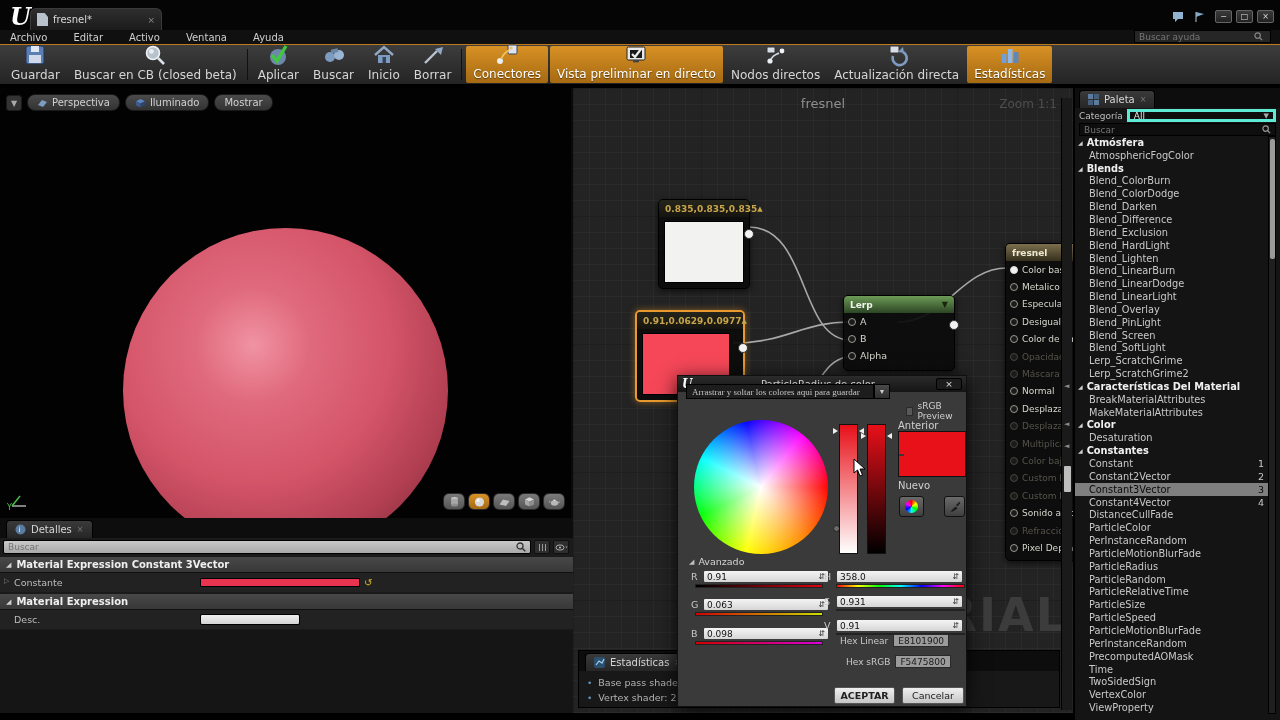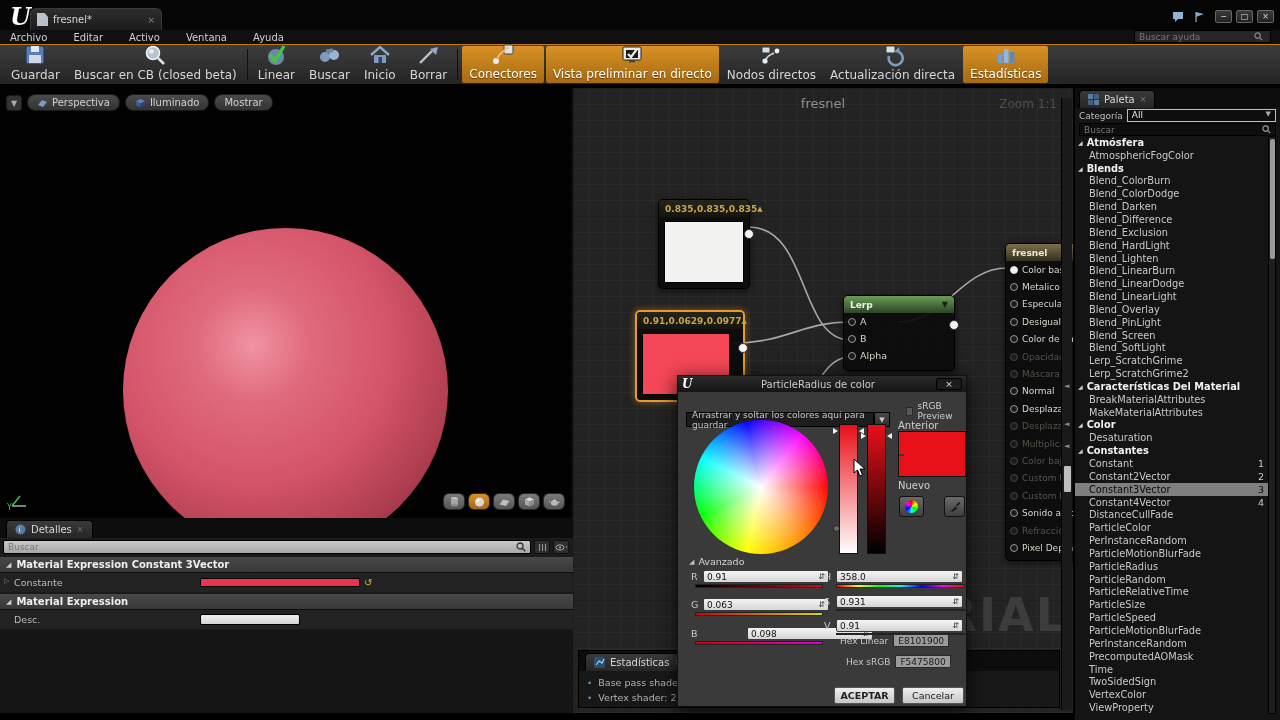--- a/index.html
+++ b/index.html
@@ -141,21 +141,21 @@
   #graph-vscroll .arr { position:absolute; left:2px; color:#8a8a8a; font-size:7px; }
 
   
   #picker { position:absolute; left:677px; top:375px; width:290px; height:332px; background:#3a3a3a; border:1px solid #101010;
     box-shadow:0 4px 18px rgba(0,0,0,0.8); z-index:20; }
   #picker-title { height:16px; background:linear-gradient(#2b2b2b,#151515); display:flex; align-items:center; padding:0 4px; }
   #picker-title .pk-logo { color:#fff; font-family:"DejaVu Serif", serif; font-style:italic; font-weight:bold; font-size:12px; width:18px; }
   #picker-title .pk-title { flex:1; text-align:center; font-size:10px; color:#c9c9c9; }
   #picker-title .pk-close { width:26px; height:12px; background:#1c1c1c; border:1px solid #000; color:#e0e0e0; font-size:9px;
     line-height:11px; text-align:center; border-radius:2px; }
-  #pk-droprow { position:absolute; left:8px; top:36px; display:flex; align-items:flex-start; }
+  #pk-droprow { position:absolute; left:8px; top:8px; display:flex; align-items:flex-start;font-family:Liberation Serif, serif; }
   #pk-dropdown { width:188px; height:15px; background:#1d1d1d; border:1px solid #000; font-size:9px; color:#c4c4c4;
     display:flex; align-items:center; padding:0 5px; }
   #pk-droparrow { width:16px; height:15px; background:linear-gradient(#4a4a4a,#2e2e2e); border:1px solid #000; color:#ccc;
     font-size:7px; text-align:center; line-height:14px; }
   #pk-srgb { position:absolute; left:228px; top:25px; display:flex; align-items:center; gap:4px; }
   #pk-srgb .cb { width:9px; height:9px; background:#585858; border:1px solid #2a2a2a; }
   #pk-srgb .cb-label { font-size:9px; color:#cfcfcf; }
   #color-wheel { position:absolute; left:16px; top:44px; width:134px; height:134px; border-radius:50%;
     background:radial-gradient(circle, #fff 0%, rgba(255,255,255,0.0) 72%),
       conic-gradient(from 90deg, #f00, #f80, #ff0, #0f0, #0ff, #00f, #f0f, #f00); }
@@ -187,21 +187,21 @@
   .num-row .nr-label { font-size:9.5px; color:#c9c9c9; width:8px; }
   .num-field { height:13px; background:linear-gradient(#f4f4f4,#d6d6d6); border:1px solid #3a3a3a; border-radius:2px;
     display:flex; align-items:center; justify-content:space-between; padding:0 3px; }
   .num-field .nv { font-size:9px; color:#111; }
   .num-field .spin { font-size:8px; color:#333; }
   .grad-strip { position:absolute; height:4px; border:1px solid #222; }
   #row-r { left:13px; top:194px; } #row-r .num-field { width:126px; }
   #strip-r { left:17px; top:208px; width:128px; background:linear-gradient(to right,#000,#e00010); }
   #row-g { left:13px; top:222px; } #row-g .num-field { width:126px; }
   #strip-g { left:17px; top:236px; width:128px; background:linear-gradient(to right,#d00000,#cde000); }
-  #row-b { left:13px; top:251px; } #row-b .num-field { width:126px;margin-left:44px; }
+  #row-b { left:13px; top:251px; } #row-b .num-field { width:126px; }
   #strip-b { left:17px; top:265px; width:128px; background:linear-gradient(to right,#d00000,#d800d8); }
   #row-h { left:146px; top:194px; } #row-h .num-field { width:127px; }
   #strip-h { left:158px; top:208px; width:129px; background:linear-gradient(to right,#f00,#ff0,#0f0,#0ff,#00f,#f0f,#f00); }
   #row-s { left:146px; top:219px; } #row-s .num-field { width:127px; }
   #strip-s { left:158px; top:233px; width:129px; height:2px; background:linear-gradient(to right,#fff,#e00010); }
   #row-v { left:146px; top:243px; } #row-v .num-field { width:127px; }
   #strip-v { left:158px; top:257px; width:129px; height:2px; background:linear-gradient(to right,#000,#e00010); }
 
   .hex-row { position:absolute; display:flex; align-items:center; gap:5px; }
   #hex-linear { left:162px; top:258px; } #hex-srgb { left:168px; top:279px; }
@@ -213,21 +213,21 @@
   #btn-accept { left:156px; width:61px; font-weight:bold; }
   #btn-cancel { left:224px; width:62px; }
 
   #cursor { position:absolute; left:853px; top:458px; z-index:50; }
 
   
   #palette { position:absolute; left:1073px; top:88px; width:207px; height:632px; background:#141414; z-index:6; border-left:2px solid #000; }
   #palette .panel-tabbar { padding-left:4px; }
   #pal-cat-row { height:15px; display:flex; align-items:center; gap:4px; padding:1px 4px; }
   #pal-cat-row .cat-label { font-size:9px; color:#bdbdbd; }
-  #pal-cat-select { flex:1; height:13px; background:#0e0e0e; border:1px solid #5eead4; display:flex; align-items:flex-start;
+  #pal-cat-select { flex:1; height:13px; background:#0e0e0e; border:3px solid #5eead4; display:flex; align-items:center;
     justify-content:space-between; padding:0 4px; }
   #pal-cat-select .cat-value { font-size:9px; color:#e4e4e4; }
   #pal-cat-select .caret { font-size:7px; color:#aaa; }
   #pal-search { height:13px; margin:0 4px 1px 4px; background:#0e0e0e; border:1px solid #000; display:flex; align-items:center; padding:0 4px; }
   #pal-search input { flex:1; background:transparent; border:none; outline:none; font-size:9px; color:#777;
     font-family:"DejaVu Sans", sans-serif; }
   #pal-list { position:absolute; left:0; top:48px; width:195px; bottom:4px; overflow:hidden; }
   .pal-item { height:12.85px; display:flex; align-items:center; font-size:9.8px; color:#c9c9c9; padding:0 6px 0 14px;
     justify-content:space-between; }
   .pal-item .badge { color:#c9c9c9; font-size:9.5px; }
@@ -303,21 +303,21 @@
       <div class="tb-label">Buscar en CB (closed beta)</div>
     </div>
     <div class="tb-sep"></div>
     <div class="tb-btn">
       <div class="tb-ico">
         <svg viewBox="0 0 24 24">
           <circle cx="12" cy="14" r="8" fill="#6f87a8"></circle>
           <path d="M6 12 L11 18 L20 3" stroke="#3fc93f" stroke-width="3.4" fill="none"></path>
         </svg>
       </div>
-      <div class="tb-label">Linear</div>
+      <div class="tb-label">Aplicar</div>
     </div>
     <div class="tb-btn">
       <div class="tb-ico">
         <svg viewBox="0 0 24 24">
           <circle cx="8" cy="14" r="5" fill="#7e9cc0"></circle>
           <circle cx="17" cy="12" r="5" fill="#9ab4d4"></circle>
           <rect x="9" y="6" width="7" height="4" fill="#6b87a8" transform="rotate(-12 12 8)"></rect>
         </svg>
       </div>
       <div class="tb-label">Buscar</div>

